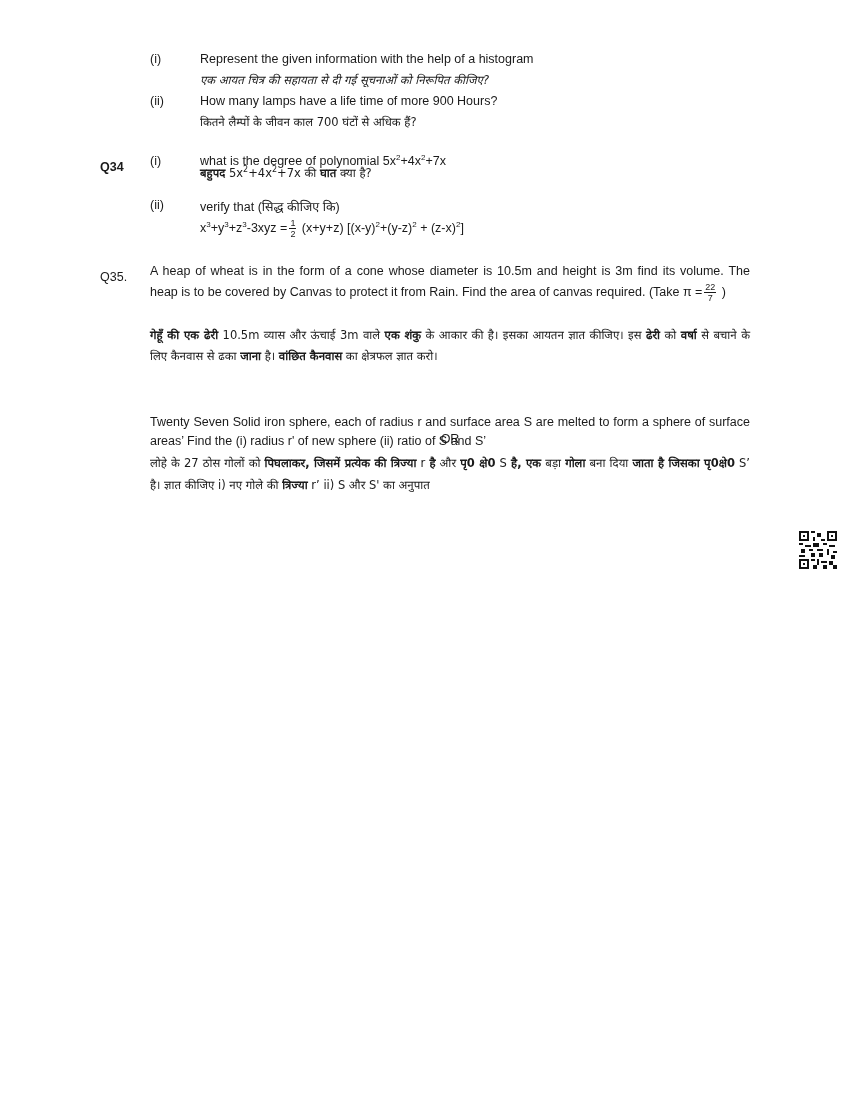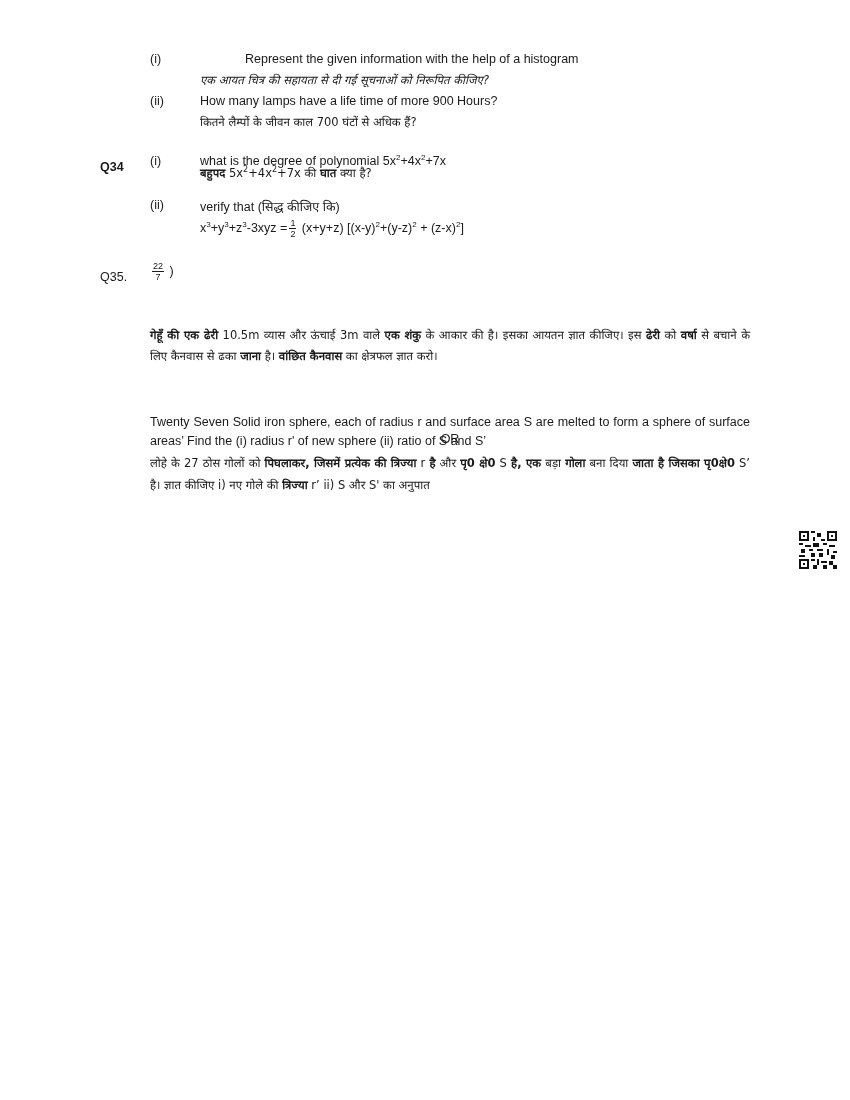--- a/index.html
+++ b/index.html
@@ -17,38 +17,38 @@
   .frac { display: inline-block; vertical-align: middle; text-align: center; font-size: 9px; line-height: 10px; margin: 0 2px; }
   .frac .num { display: block; border-bottom: 1px solid #1a1a1a; padding: 0 1px; }
   .frac .den { display: block; }
   .center-or { position: absolute; left: 150px; width: 600px; text-align: center; }
   .qr { position: absolute; left: 799px; top: 531px; width: 38px; height: 38px; }
 </style>
 </head>
 <body>
 
 <div class="abs sub" style="top:52px;">(i)</div>
-<div class="abs txt" style="top:52px;margin-left:45px;">Represent the given information with the help of a histogram</div>
+<div class="abs txt" style="top:52px;">Represent the given information with the help of a histogram</div>
 <div class="abs txt hi" style="top:72px;font-style:italic;">एक आयत चित्र की सहायता से दी गई सूचनाओं को निरूपित कीजिए?</div>
 
 <div class="abs sub" style="top:94px;">(ii)</div>
 <div class="abs txt" style="top:94px;">How many lamps have a life time of more 900 Hours?</div>
 <div class="abs txt hi" style="top:114px;">कितने लैम्पों के जीवन काल 700 घंटों से अधिक हैं?</div>
 
 <div class="abs qnum" style="top:160px;font-weight:bold;">Q34</div>
 <div class="abs sub" style="top:154px;">(i)</div>
 <div class="abs txt" style="top:154px;"><span>what is the degree of polynomial 5x</span><sup>2</sup><span>+4x</span><sup>2</sup><span>+7x</span></div>
 <div class="abs txt hi" style="top:165px;"><span class="b">बहुपद</span><span> 5x</span><sup>2</sup><span>+4x</span><sup>2</sup><span>+7x </span><span>की </span><span class="b">घात</span><span> क्या है?</span></div>
 
 <div class="abs sub" style="top:198px;">(ii)</div>
 <div class="abs txt" style="top:198px;">verify that (सिद्ध कीजिए कि)</div>
 <div class="abs txt" style="top:218px;"><span>x</span><sup>3</sup><span>+y</span><sup>3</sup><span>+z</span><sup>3</sup><span>-3xyz =</span><span class="frac"><span class="num">1</span><span class="den">2</span></span><span> (x+y+z) [(x-y)</span><sup>2</sup><span>+(y-z)</span><sup>2</sup><span> + (z-x)</span><sup>2</sup><span>]</span></div>
 
 <div class="abs qnum" style="top:270px;">Q35.</div>
-<div class="para para-en" style="top:261px;"><span class="frac"><span class="num">22</span><span class="den">7</span></span><span> )</span></div>
+<div class="para para-en" style="top:261px;"><span>A heap of wheat is in the form of a cone whose diameter is 10.5m and height is 3m find its volume. The heap is to be covered by Canvas to protect it from Rain. Find the area of canvas required. (Take π =</span><span class="frac"><span class="num">22</span><span class="den">7</span></span><span> )</span></div>
 
 <div class="para hi" style="top:325px;"><span class="b">गेहूँ की एक ढेरी</span><span> 10.5m व्यास और ऊंचाई 3m वाले </span><span class="b">एक शंकु</span><span> के आकार की है। इसका आयतन ज्ञात कीजिए। इस </span><span class="b">ढेरी</span><span> को </span><span class="b">वर्षा</span><span> से बचाने के लिए कैनवास से ढका </span><span class="b">जाना</span><span> है। </span><span class="b">वांछित कैनवास</span><span> का क्षेत्रफल ज्ञात करो।</span></div>
 
 <div class="center-or" style="top:397px;margin-top:35px;">OR</div>
 
 <div class="para para-en" style="top:413px; line-height:19px;">Twenty Seven Solid  iron sphere, each of radius r and surface area S are melted to form a sphere of surface areas’ Find the (i) radius r' of new sphere (ii) ratio of S and S’</div>
 
 <div class="para hi" style="top:452px; line-height:22px;"><span>लोहे के 27 ठोस गोलों को </span><span class="b">पिघलाकर, जिसमें प्रत्येक की त्रिज्या</span><span>  r  </span><span class="b">है</span><span> और </span><span class="b">पृ0 क्षे0</span><span>  S </span><span class="b">है, एक</span><span> बड़ा </span><span class="b">गोला</span><span> बना दिया </span><span class="b">जाता है जिसका पृ0क्षे0</span><span>  S’ है। ज्ञात कीजिए i) नए गोले की </span><span class="b">त्रिज्या</span><span> r’ ii) S और S' का अनुपात</span></div>
 
 <div class="qr">

